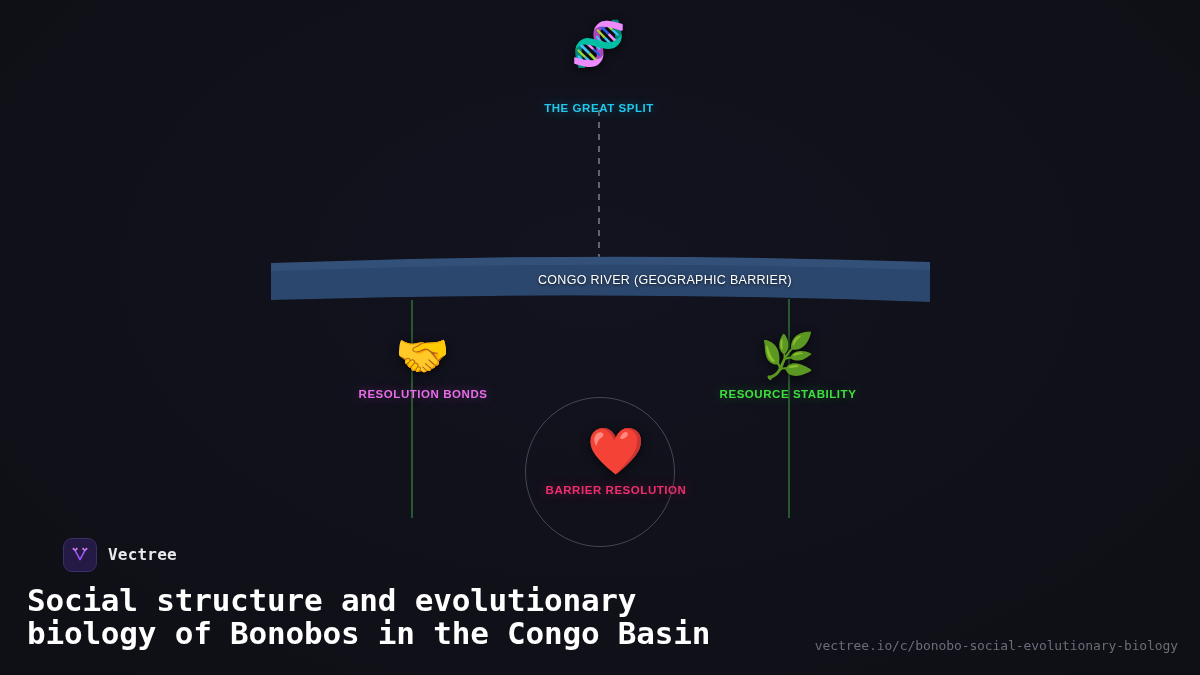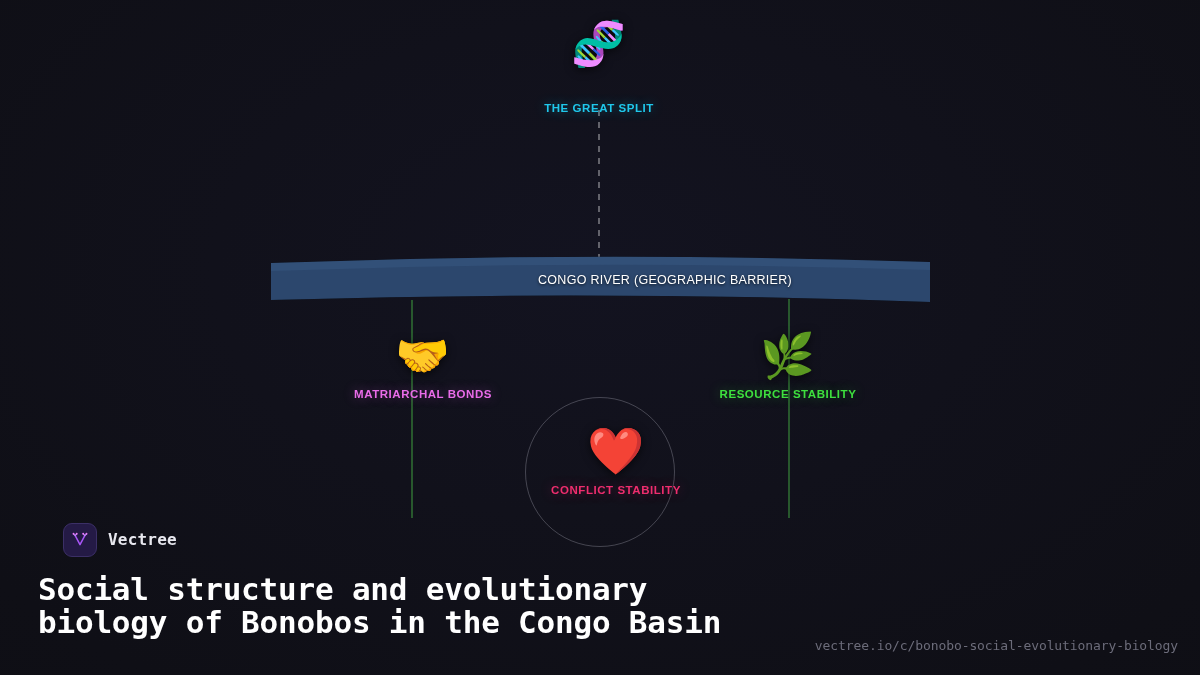--- a/index.html
+++ b/index.html
@@ -128,21 +128,21 @@
     letter-spacing: 0.2px;
   }
   .page-title {
     color: #ffffff;
     font-family: "DejaVu Sans Mono", "Liberation Mono", monospace;
     font-size: 31px;
     font-weight: bold;
     line-height: 1.07;
     letter-spacing: -0.2px;
     max-width: 730px;
-    margin: 16px;
+    margin: 5px;
   }
   .url {
     position: absolute;
     right: 0;
     bottom: 2px;
     color: #6c6c7a;
     font-family: "DejaVu Sans Mono", "Liberation Mono", monospace;
     font-size: 13px;
     letter-spacing: -0.1px;
     text-align: center;
@@ -170,32 +170,32 @@
     <div class="river-label">CONGO RIVER (GEOGRAPHIC BARRIER)</div>
   </div>
 
   <div class="node" id="node-split">
     <div class="node-icon">🧬</div>
     <div class="node-label">THE GREAT SPLIT</div>
   </div>
 
   <div class="node" id="node-matriarchal">
     <div class="node-icon">🤝</div>
-    <div class="node-label">MATRIARCHAL BONDS</div>
+    <div class="node-label">RESOLUTION BONDS</div>
   </div>
 
   <div class="node" id="node-resource">
     <div class="node-icon">🌿</div>
     <div class="node-label">RESOURCE STABILITY</div>
   </div>
 
   <div class="focus-ring"></div>
   <div class="node" id="node-conflict">
     <div class="node-icon">❤️</div>
-    <div class="node-label">CONFLICT STABILITY</div>
+    <div class="node-label">BARRIER RESOLUTION</div>
   </div>
 
   <div class="footer">
     <div class="brand">
       <div class="brand-logo">
         <svg width="20" height="20" viewBox="0 0 20 20" aria-hidden="true">
           <path d="M5.2 5.6 L10 14.6 L14.8 5.6" fill="none" stroke="#a855f7" stroke-width="1.5" stroke-linecap="round" stroke-linejoin="round"></path>
           <path d="M5.2 5.6 L3.6 4.0 M5.2 5.6 L6.6 3.9" fill="none" stroke="#c084fc" stroke-width="1.3" stroke-linecap="round"></path>
           <path d="M14.8 5.6 L13.3 3.9 M14.8 5.6 L16.4 4.0" fill="none" stroke="#c084fc" stroke-width="1.3" stroke-linecap="round"></path>
           <circle cx="3.5" cy="3.8" r="0.95" fill="#e879f9"></circle>

